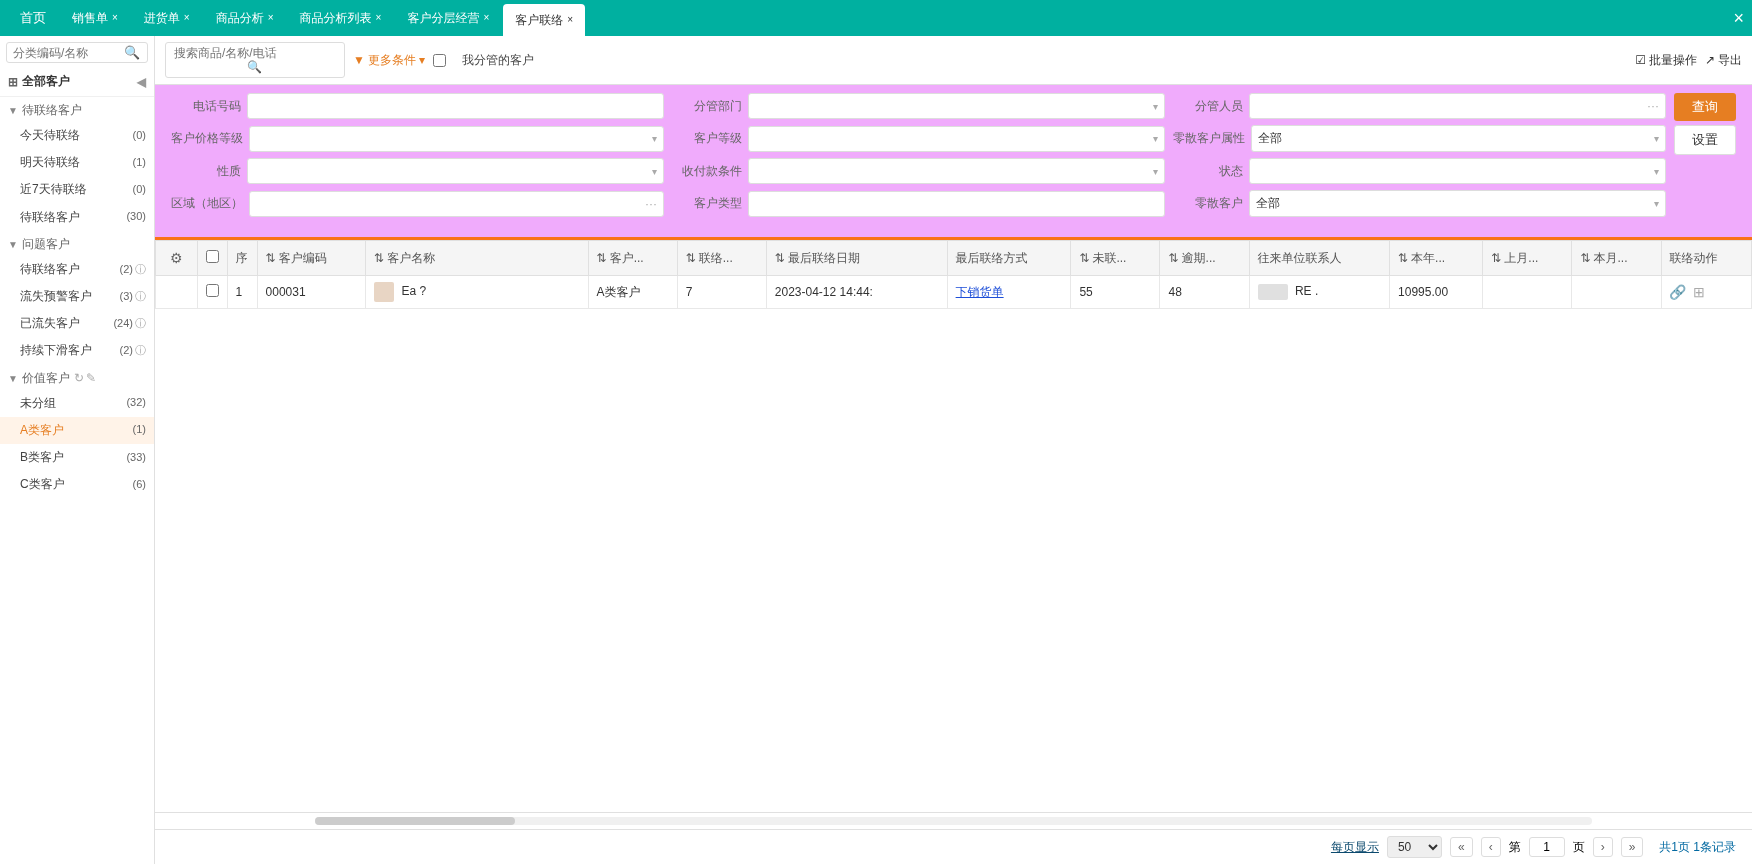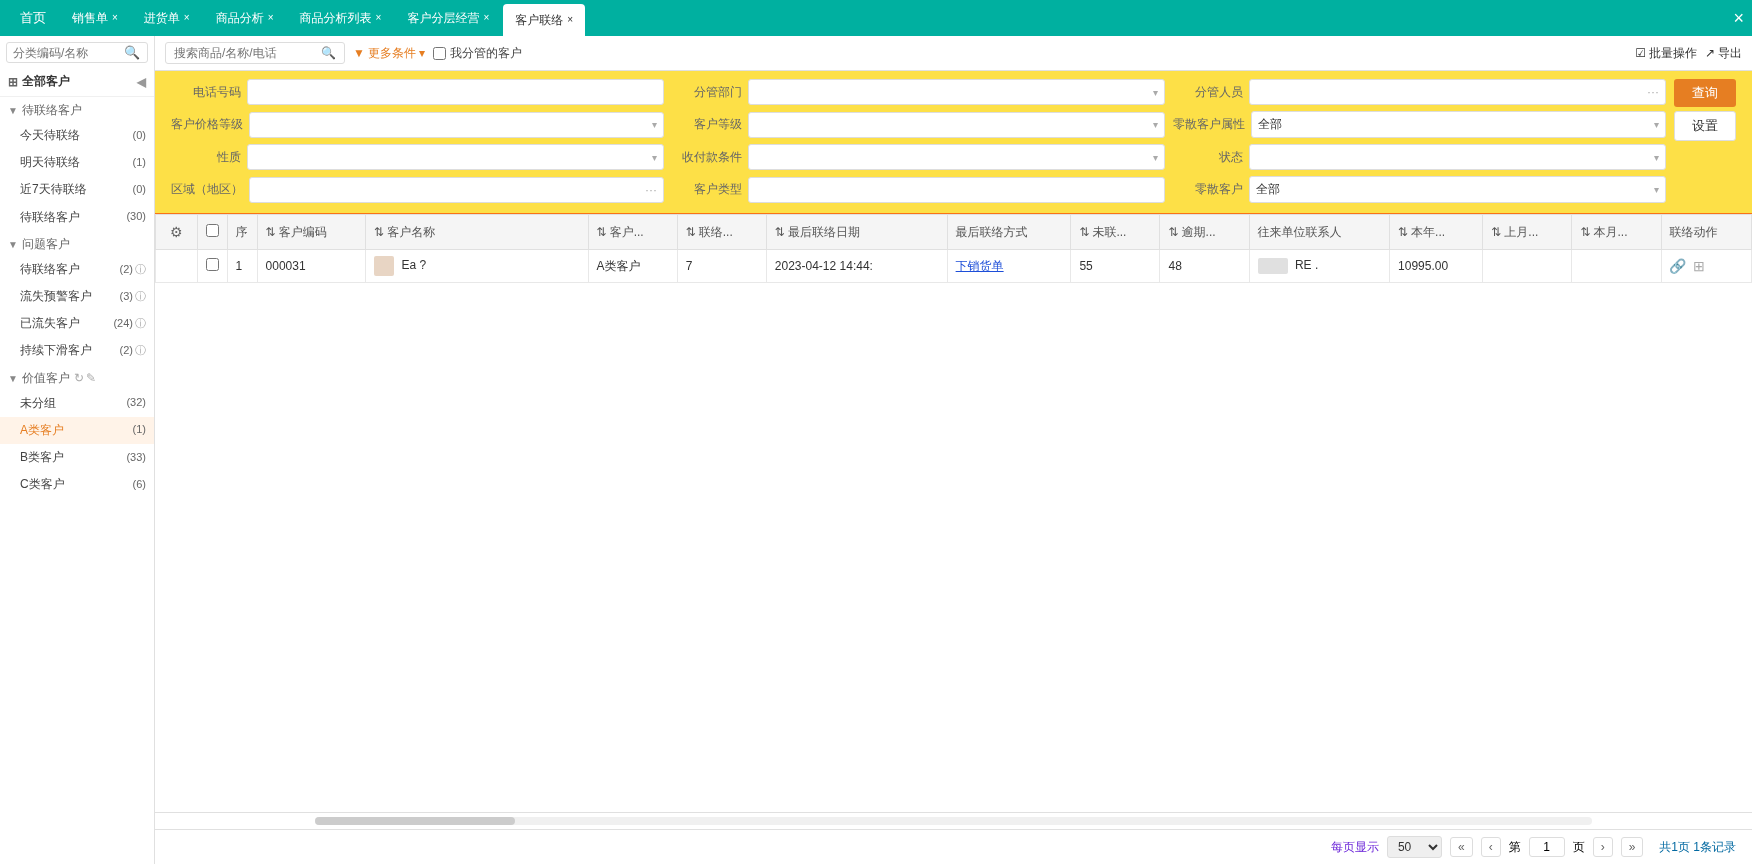--- a/index.html
+++ b/index.html
@@ -77,42 +77,42 @@
     }
 
     
     .filter-bar {
       background: #fff; padding: 6px 10px;
       border-bottom: 1px solid #e0e0e0;
       display: flex; align-items: center; gap: 8px; flex-shrink: 0;
     }
     .filter-search {
       display: flex; align-items: center; border: 1px solid #ddd;
-      padding: 3px 8px; border-radius: 3px; background: #fff; width: 180px;
+      padding: 3px 8px; border-radius: 3px; background: #fff; width: 180px; flex-direction: column;
     }
     .filter-search input { border: none; outline: none; font-size: 12px; color: #999; width: 100%; }
     .filter-search .search-icon { color: #aaa; }
     .filter-more {
       color: #e67e22; cursor: pointer; display: flex; align-items: center; gap: 3px;
     }
     .filter-more .filter-icon { color: #e67e22; }
-    .filter-checkbox { display: flex; align-items: center; gap: 4px; color: #444; cursor: pointer; }
+    .filter-checkbox { display: flex; align-items: center; gap: 16px; color: #444; cursor: pointer; }
     .action-bar-right { margin-left: auto; display: flex; align-items: center; gap: 8px; }
     .action-bar-right .batch-op { color: #333; cursor: pointer; display: flex; align-items: center; gap: 3px; }
     .action-bar-right .export-btn { color: #333; cursor: pointer; display: flex; align-items: center; gap: 3px; }
 
     
     .advanced-filter {
-      background: #fde047; padding: 8px 16px;
-      border-bottom: 1px solid #f97316; flex-shrink: 0;
+      background: #f0abfc; padding: 8px 16px;
+      border-bottom: 3px solid #f97316; flex-shrink: 0;
     }
     .filter-row {
       display: flex; align-items: center; margin-bottom: 6px; gap: 8px;
     }
-    .filter-row:last-child { margin-bottom: 2px; }
+    .filter-row:last-child { margin-bottom: 12px; }
     .filter-cell {
       display: flex; align-items: center; flex: 1; gap: 6px;
     }
     .filter-label { color: #666; white-space: nowrap; min-width: 70px; text-align: right; }
     .filter-input {
       flex: 1; border: 1px solid #ddd; border-radius: 3px;
       padding: 4px 6px; font-size: 12px; color: #333; outline: none;
       display: flex; align-items: center; justify-content: space-between;
       cursor: pointer; min-height: 26px; background: #fff;
     }
@@ -166,21 +166,21 @@
       height: 8px; background: #ccc; border-radius: 4px;
       width: 200px; position: absolute; left: 0;
     }
 
     
     .pagination {
       display: flex; align-items: center; justify-content: flex-end;
       padding: 6px 16px; background: #fff; border-top: 1px solid #e0e0e0;
       gap: 8px; flex-shrink: 0;
     }
-    .pagination .page-size-label { color: #6d28d9; }
+    .pagination .page-size-label { color: #0c4a6e; text-decoration: underline; }
     .pagination .page-size-select {
       border: 1px solid #ddd; border-radius: 3px; padding: 2px 6px;
       font-size: 12px; color: #333; cursor: pointer;
     }
     .pagination .page-btn {
       border: 1px solid #ddd; background: #fff; border-radius: 3px;
       padding: 2px 7px; cursor: pointer; color: #666; font-size: 12px;
     }
     .pagination .page-btn:disabled { color: #ccc; cursor: default; }
     .pagination .page-input {

